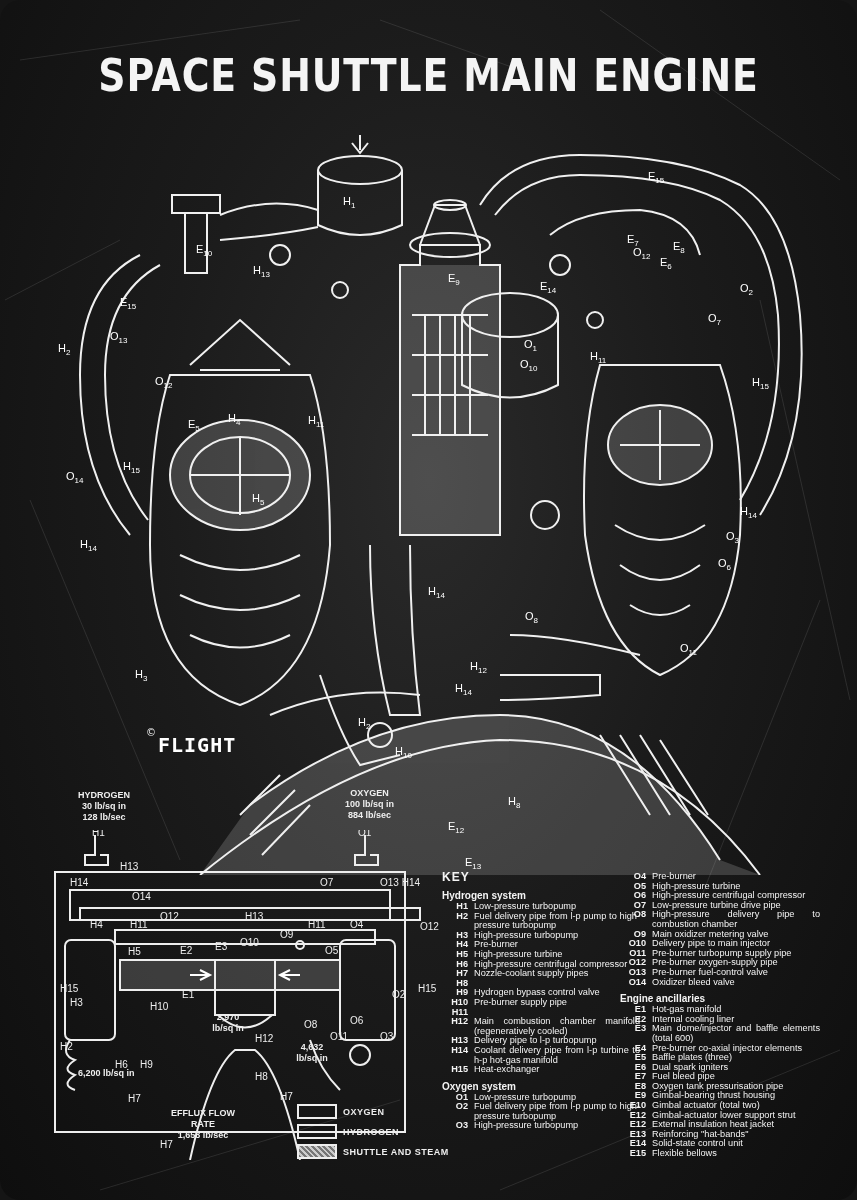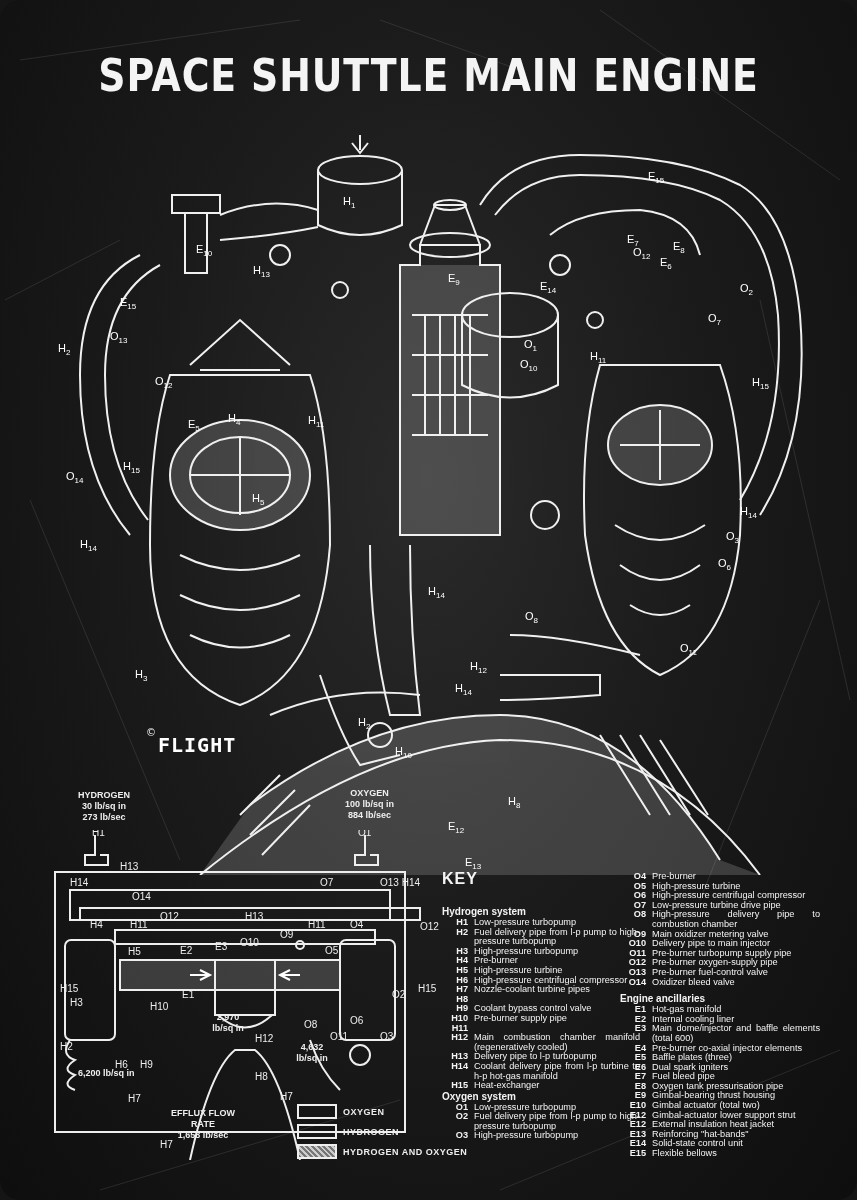--- a/index.html
+++ b/index.html
@@ -21,21 +21,21 @@
   .flowlbl{position:absolute;font-family:"Liberation Sans",sans-serif;font-size:9px;font-weight:bold;color:#eee;line-height:11px;text-align:center}
   #schematic{position:absolute;left:40px;top:830px;width:410px;height:330px;}
   #legend{position:absolute;left:297px;top:1102px;}
   .leg-row{display:flex;align-items:center;height:19px;margin-bottom:1px}
   .leg-sw{width:36px;height:11px;border:2px solid #eee;margin-right:6px;}
   .leg-sw.hs{background:repeating-linear-gradient(45deg,#777 0 2px,#ccc 2px 4px);}
   .leg-tx{font-family:"Liberation Sans",sans-serif;font-size:9px;font-weight:bold;color:#eee;letter-spacing:.5px}
   #efflux{position:absolute;left:168px;top:1108px;width:70px;}
   #key{position:absolute;left:442px;top:870px;width:400px;font-family:"Liberation Sans",sans-serif;color:#f4f4f4;}
   .kcol{position:absolute;top:0;}
-  .khead{font-weight:bold;font-size:16px;letter-spacing:1px;margin-bottom:18px}
+  .khead{font-weight:bold;font-size:12px;letter-spacing:1px;margin-bottom:6px}
   .ksec{font-weight:bold;font-size:10px;margin:2px 0 1px 0}
   .krow{display:flex;font-size:9.2px;line-height:9.6px;margin-bottom:0}
   .kcode{font-weight:bold;width:26px;text-align:right;padding-right:6px;flex:none}
   .ktext{flex:1;text-align:justify}
 </style>
 </head>
 <body>
 
 <div id="poster">
 
@@ -167,21 +167,21 @@
   <div class="lbl" style="left:465px;top:856px">E<sub>13</sub></div>
 
   <div id="flight">
     <span class="copy">©</span>
     <div class="logo">FLIGHT</div>
   </div>
 
   <div class="flowlbl" style="left:78px;top:790px">
     <div>HYDROGEN</div>
     <div>30 lb/sq in</div>
-    <div>273 lb/sec</div>
+    <div>128 lb/sec</div>
   </div>
   <div class="flowlbl" style="left:345px;top:788px">
     <div>OXYGEN</div>
     <div>100 lb/sq in</div>
     <div>884 lb/sec</div>
   </div>
 
   <svg id="schematic" viewBox="0 0 410 330">
     <g fill="none" stroke="#eee" stroke-width="2">
       <path d="M55 5 L55 25 L45 25 L45 35 L68 35 L68 25 L60 25"></path>
@@ -257,21 +257,21 @@
     <div class="leg-row">
       <span class="leg-sw"></span>
       <span class="leg-tx">OXYGEN</span>
     </div>
     <div class="leg-row">
       <span class="leg-sw"></span>
       <span class="leg-tx">HYDROGEN</span>
     </div>
     <div class="leg-row">
       <span class="leg-sw hs"></span>
-      <span class="leg-tx">HYDROGEN AND OXYGEN</span>
+      <span class="leg-tx">SHUTTLE AND STEAM</span>
     </div>
   </div>
 
   <div id="key">
     <div class="kcol" style="left:0;width:198px">
       <div class="khead">KEY</div>
       <div class="ksec">Hydrogen system</div>
       <div id="h-list">
           <div class="krow">
             <span class="kcode">H1</span>
@@ -292,28 +292,28 @@
           <div class="krow">
             <span class="kcode">H5</span>
             <span class="ktext">High-pressure turbine</span>
           </div>
           <div class="krow">
             <span class="kcode">H6</span>
             <span class="ktext">High-pressure centrifugal compressor</span>
           </div>
           <div class="krow">
             <span class="kcode">H7</span>
-            <span class="ktext">Nozzle-coolant turbine pipes</span>
+            <span class="ktext">Nozzle-coolant supply pipes</span>
           </div>
           <div class="krow">
             <span class="kcode">H8</span>
           </div>
           <div class="krow">
             <span class="kcode">H9</span>
-            <span class="ktext">Coolant bypass control valve</span>
+            <span class="ktext">Hydrogen bypass control valve</span>
           </div>
           <div class="krow">
             <span class="kcode">H10</span>
             <span class="ktext">Pre-burner supply pipe</span>
           </div>
           <div class="krow">
             <span class="kcode">H11</span>
           </div>
           <div class="krow">
             <span class="kcode">H12</span>
@@ -325,21 +325,21 @@
           </div>
           <div class="krow">
             <span class="kcode">H14</span>
             <span class="ktext">Coolant delivery pipe from l-p turbine to h-p hot-gas manifold</span>
           </div>
           <div class="krow">
             <span class="kcode">H15</span>
             <span class="ktext">Heat-exchanger</span>
           </div>
         </div>
-      <div class="ksec" style="margin-top:0">Oxygen system</div>
+      <div class="ksec" style="margin-top:6px">Oxygen system</div>
       <div id="o-list-a">
           <div class="krow">
             <span class="kcode">O1</span>
             <span class="ktext">Low-pressure turbopump</span>
           </div>
           <div class="krow">
             <span class="kcode">O2</span>
             <span class="ktext">Fuel delivery pipe from l-p pump to high-pressure turbopump</span>
           </div>
           <div class="krow">

